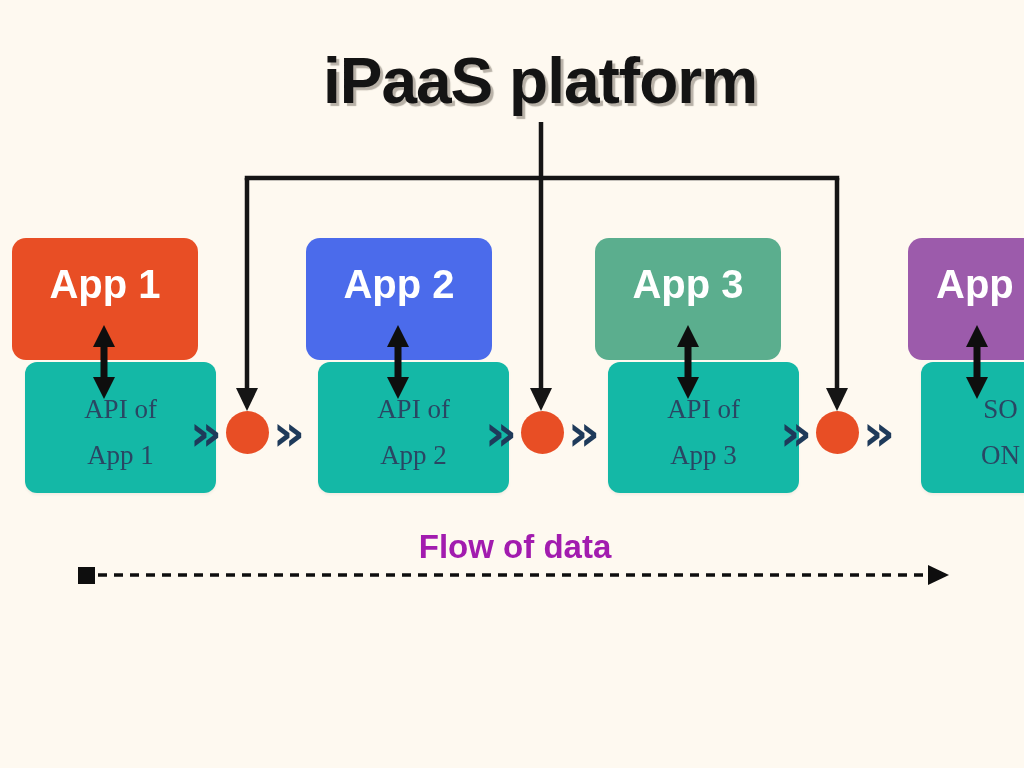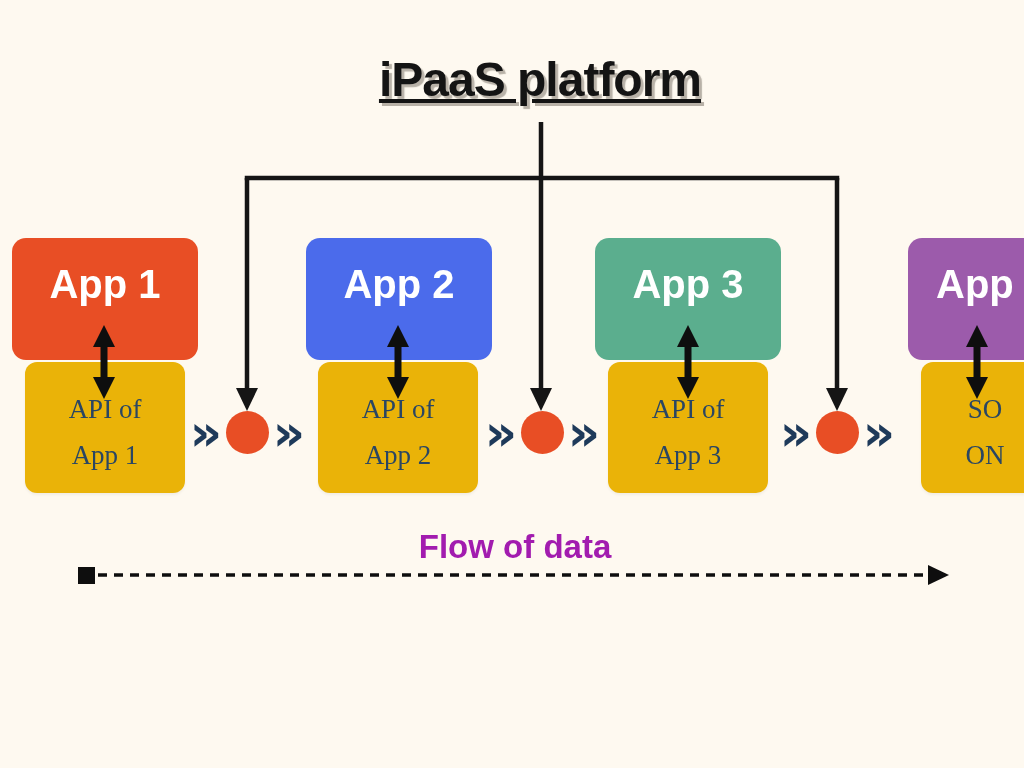--- a/index.html
+++ b/index.html
@@ -7,29 +7,28 @@
     position: relative;
     width: 1024px;
     height: 768px;
     background: #FEF9F0;
     overflow: hidden;
     font-family: "Liberation Sans", sans-serif;
   }
   .title {
     position: absolute;
     left: 540px;
-    top: 52px;
+    top: 44px;
     transform: translateX(-50%);
-    font-size: 48px;
+    font-size: 64px;
     font-weight: bold;
     letter-spacing: -1px;
     color: #141414;
     text-shadow: 3px 3px 1px rgba(125, 119, 108, 0.55);
     white-space: nowrap;
-    text-decoration: underline;
   }
   .app-box {
     position: absolute;
     top: 238px;
     width: 186px;
     height: 122px;
     border-radius: 14px;
     box-sizing: border-box;
     display: flex;
     justify-content: center;
@@ -39,24 +38,24 @@
     font-weight: bold;
     z-index: 3;
   }
   .app1 { left: 12px;  background: #E84E25; }
   .app2 { left: 306px; background: #4B6BEB; }
   .app3 { left: 595px; background: #5BAE8E; }
   .app4 { left: 908px; background: #9C5BAB; justify-content: flex-start; padding-left: 28px; }
   .api-box {
     position: absolute;
     top: 362px;
-    width: 160px;
+    width: 191px;
     height: 131px;
     border-radius: 12px;
-    background: #eab308;
+    background: #14b8a6;
     box-shadow: 0 2px 3px rgba(0,0,0,0.05);
     z-index: 1;
   }
   .api1 { left: 25px; }
   .api2 { left: 318px; }
   .api3 { left: 608px; }
   .api4 { left: 921px; }
   .api-text {
     position: absolute;
     top: 24px;

